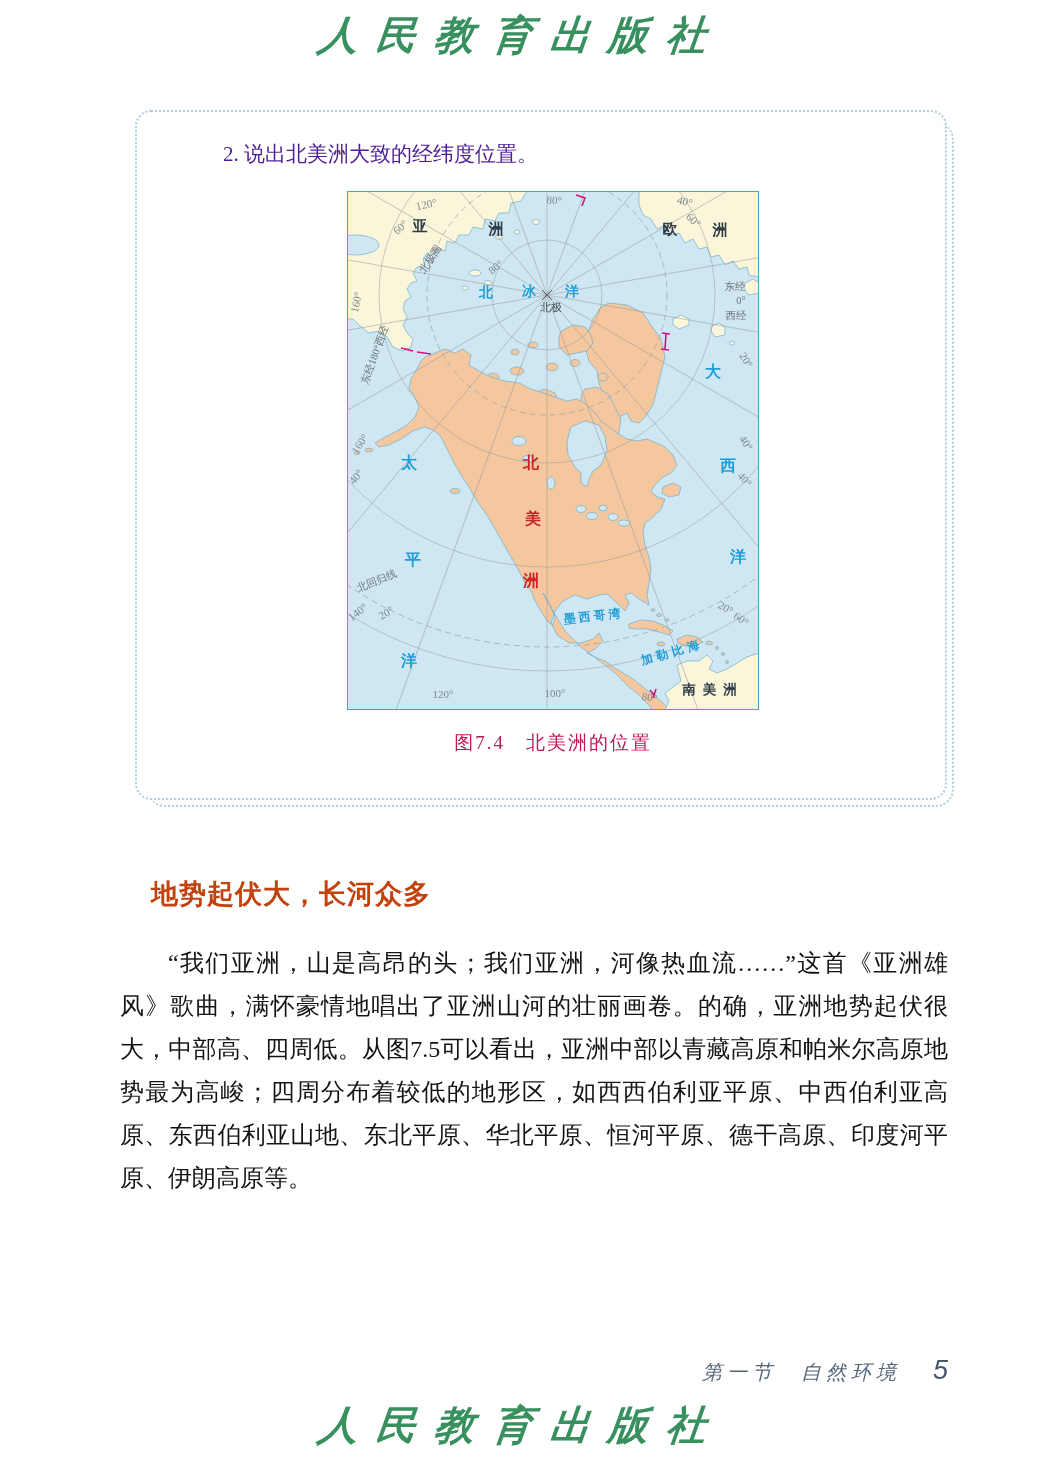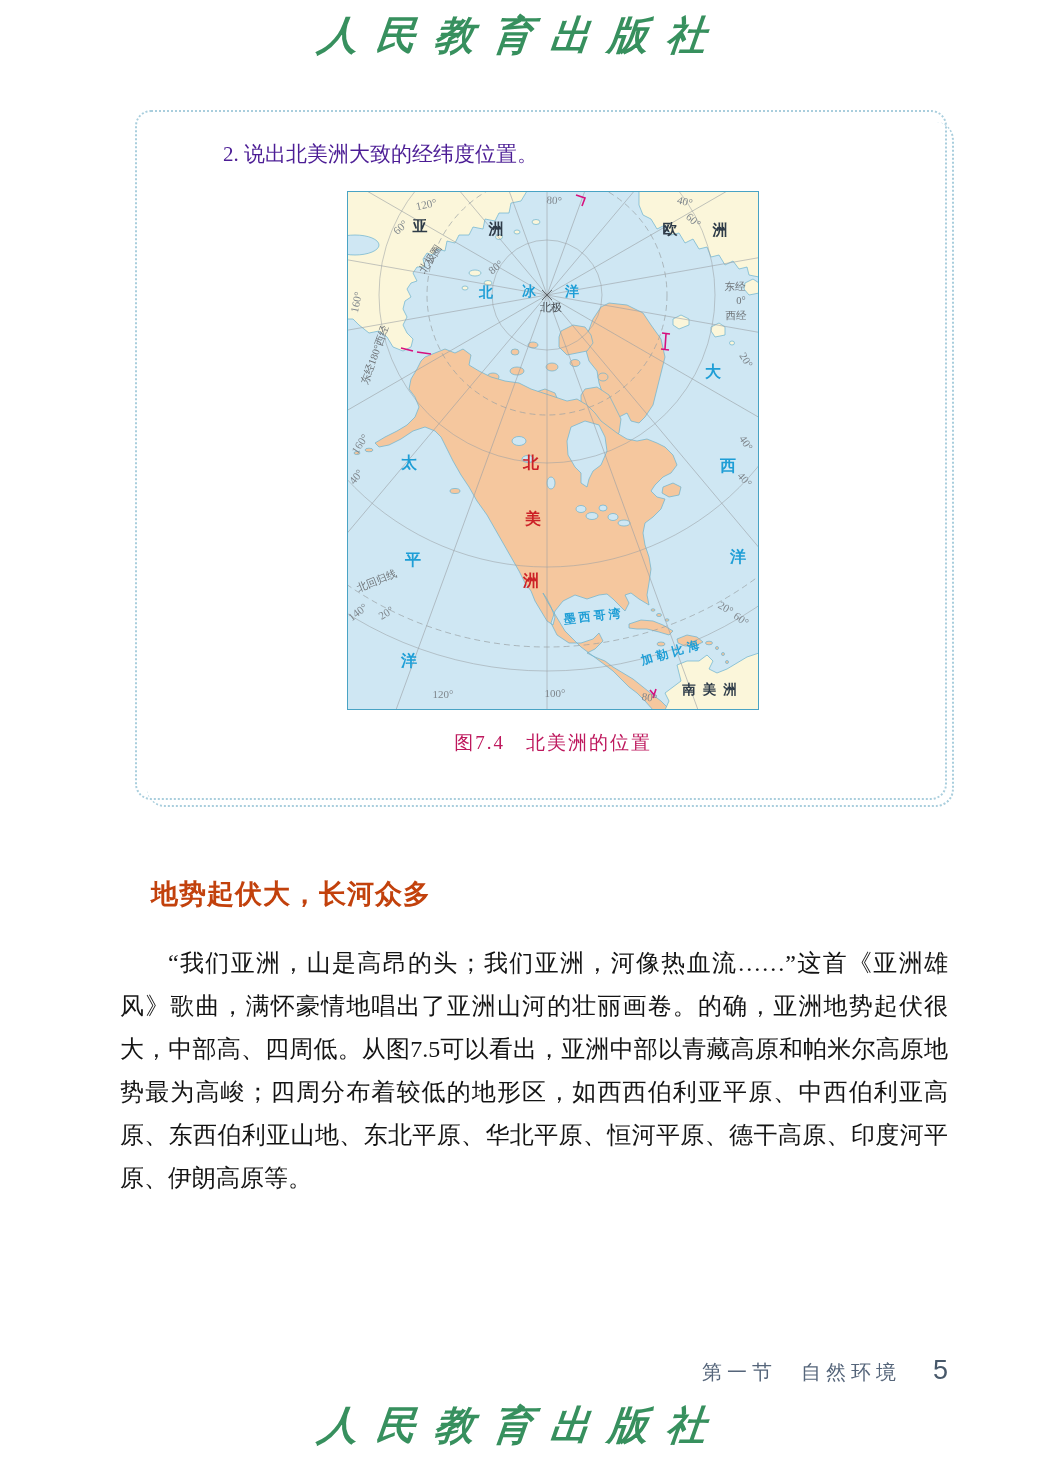--- a/index.html
+++ b/index.html
@@ -23,21 +23,21 @@
   .map-figure figcaption{margin-top:16px;font-size:19px;color:#be185d;letter-spacing:2px;}
   
   .section-heading{position:absolute;left:135px;top:860px;margin:16px;
         font-size:27px;font-weight:bold;color:#c2410c;letter-spacing:1px;}
   .body-para{position:absolute;left:119px;width:828px;margin:1px;font-size:24px;
         line-height:43px;text-align:justify;text-indent:2em;color:#141414;}
   #para1{top:941px;}
   #para2{top:1199px;}
   
   .page-footer{position:absolute;top:1355px;right:95px;color:#55657а;}
-  .page-footer{color:#55657a;font-size:20px;letter-spacing:5px;}
+  .page-footer{color:#55657a;font-size:20px;letter-spacing:5px;font-style:italic;}
   .page-footer .pnum{font-size:27px;letter-spacing:0;margin-left:22px;color:#47586a;
         font-family:"Liberation Sans",sans-serif;}
   
   svg text{font-family:"Liberation Serif","DejaVu Serif",serif;text-anchor:middle;}
   .gt{font-size:11px;fill:#7f868c;}
   .ll{font-size:10.5px;fill:#6f7478;}
   .pole{font-size:11px;fill:#474c51;}
   .sea{fill:#1e9ed6;font-weight:bold;font-size:14px;}
   .sea-lg{fill:#1e9ed6;font-weight:bold;font-size:16px;}
   .sea-sm{fill:#1e9ed6;font-weight:bold;font-size:12px;}

